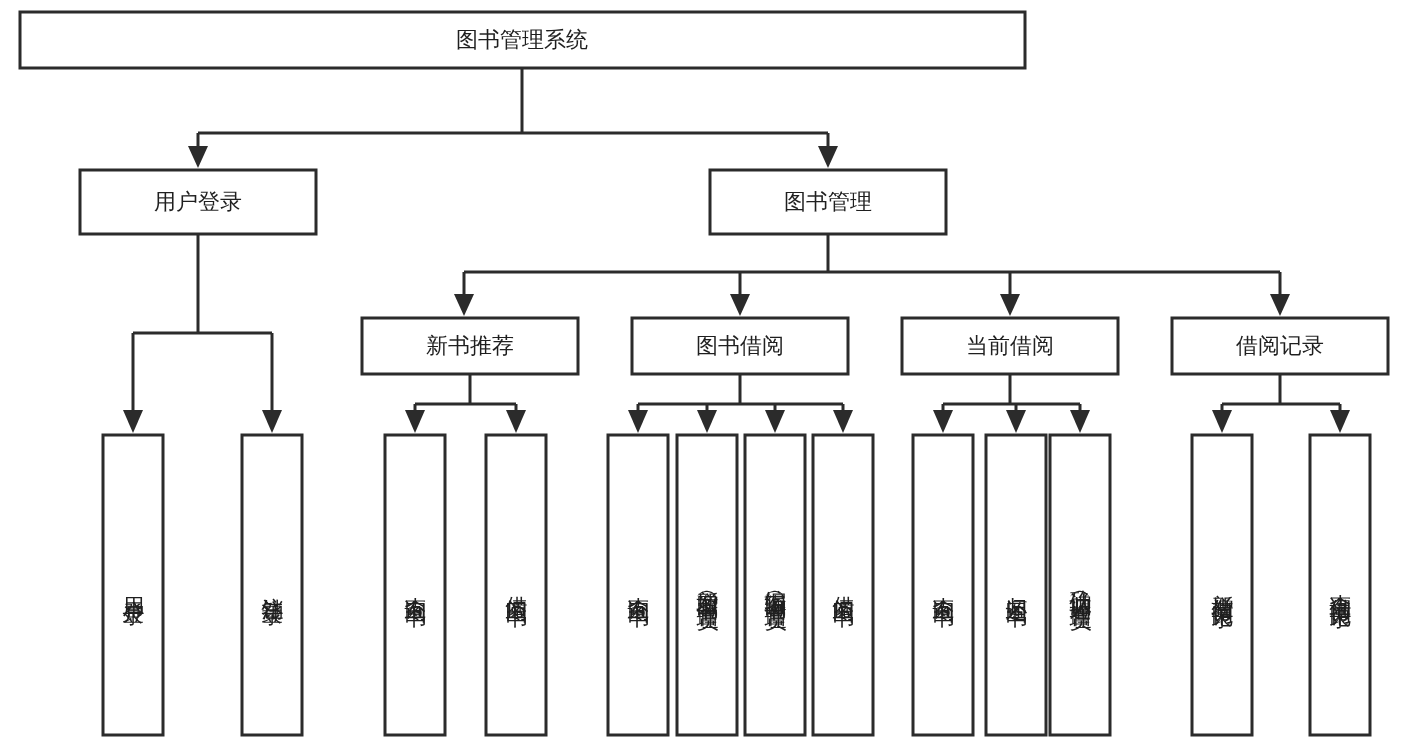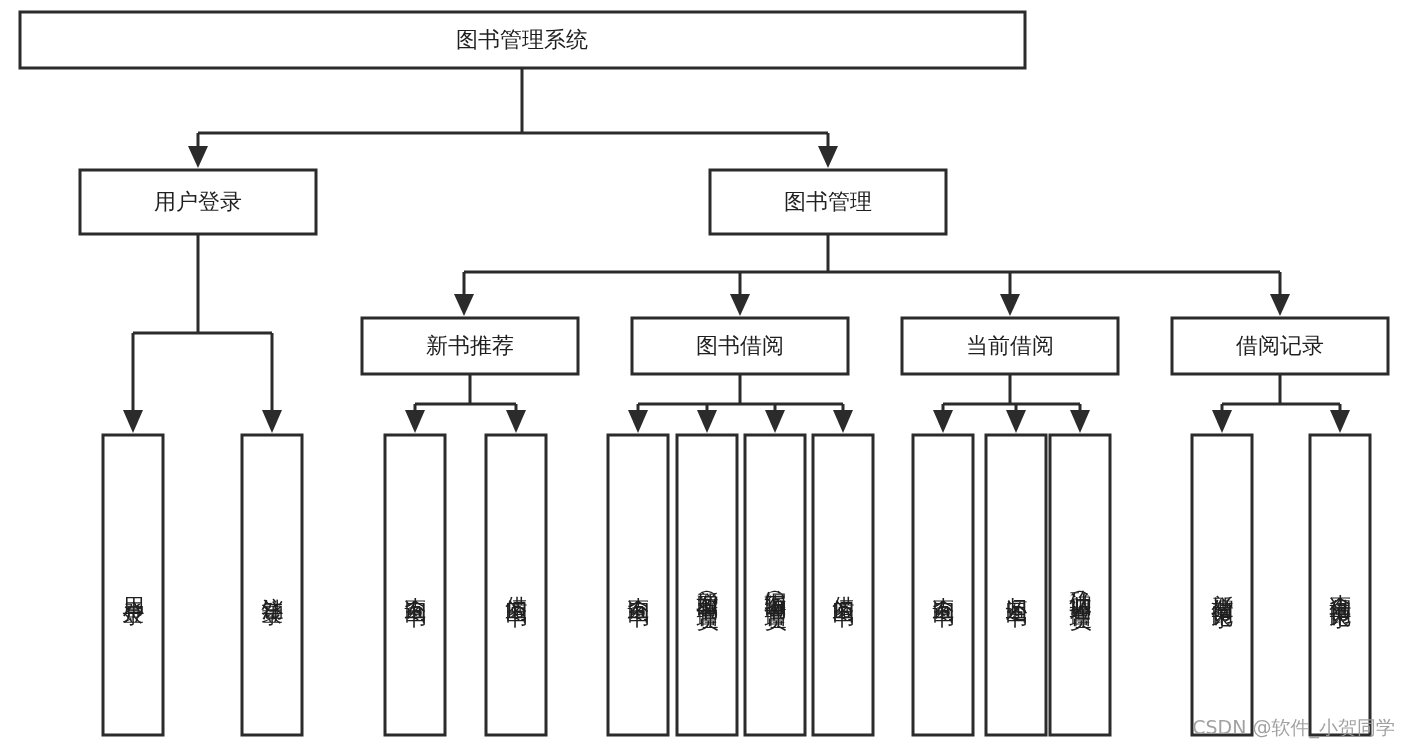--- a/index.html
+++ b/index.html
@@ -235,15 +235,14 @@
   <div class="leaf-label-wrap" style="left:1050px; top:435px; width:60px; height:300px;">
     <span class="leaf-label">确认归还（管理员）</span>
   </div>
   <div class="leaf-label-wrap" style="left:1192px; top:435px; width:60px; height:300px;">
     <span class="leaf-label">新增借阅记录</span>
   </div>
   <div class="leaf-label-wrap" style="left:1310px; top:435px; width:60px; height:300px;">
     <span class="leaf-label">查询借阅记录</span>
   </div>
 
-  <div class="watermark">CSDN @软件_小贺同学</div>
 
 </div>
 
 </body></html>

